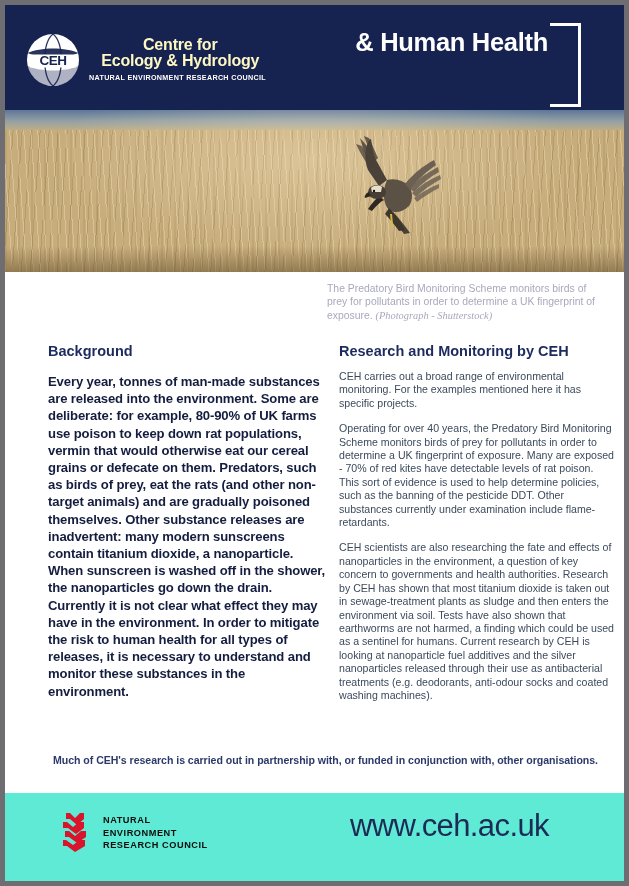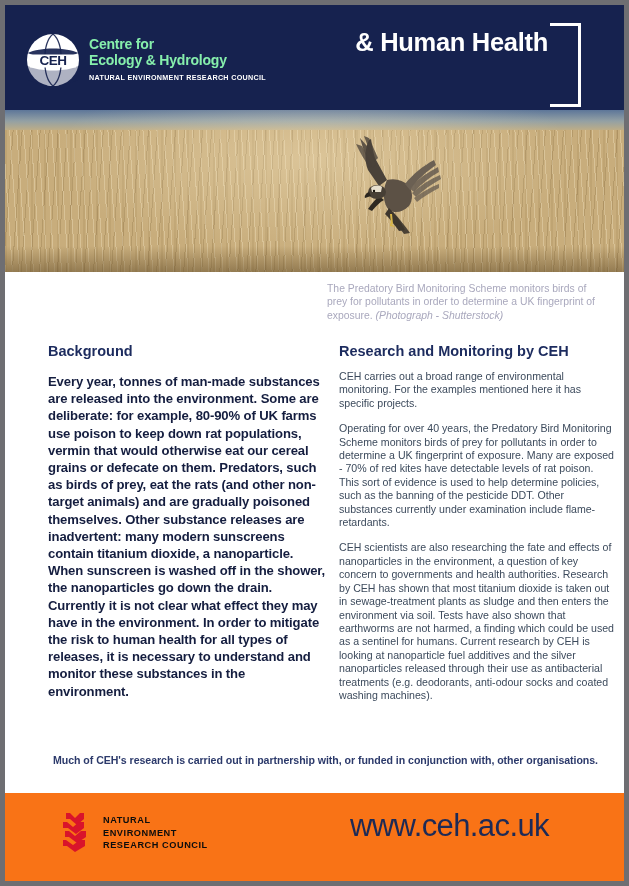--- a/index.html
+++ b/index.html
@@ -44,25 +44,26 @@
     flex: 0 0 54px;
     position: relative;
   }
 
   .logo-text {
     margin-left: 9px;
     padding-top: 4px;
   }
 
   .logo-line1, .logo-line2 {
-    color: #86efac;
-    font-weight: bold;
-    font-size: 14px;
+    color: #fef9c3;
+    font-weight: bold;
+    font-size: 16px;
     line-height: 15.5px;
     letter-spacing: -0.2px;
+    text-align: center;
   }
 
   .logo-nerc {
     color: #ffffff;
     font-weight: bold;
     font-size: 7.4px;
     letter-spacing: 0.32px;
     margin-top: 5px;
     transform: scaleX(0.97);
     transform-origin: left;
@@ -151,21 +152,21 @@
   
   .caption {
     position: absolute;
     left: 322px;
     top: 277px;
     width: 278px;
     color: #a9a8bd;
     font-size: 10.4px;
     line-height: 13.4px;
   }
-  .caption .src { font-style: italic; }
+  .caption .src { font-style: italic; font-family: Liberation Serif, serif; }
 
   
   .columns {
     position: absolute;
     left: 0;
     top: 338px;
     width: 619px;
     display: flex;
   }
 
@@ -221,21 +222,21 @@
     letter-spacing: -0.05px;
   }
 
   
   .footer {
     position: absolute;
     left: 0;
     bottom: 0;
     width: 619px;
     height: 88px;
-    background: #f97316;
+    background: #5eead4;
   }
 
   .nerc-logo {
     position: absolute;
     left: 57px;
     top: 19px;
     display: flex;
     align-items: center;
   }
 

